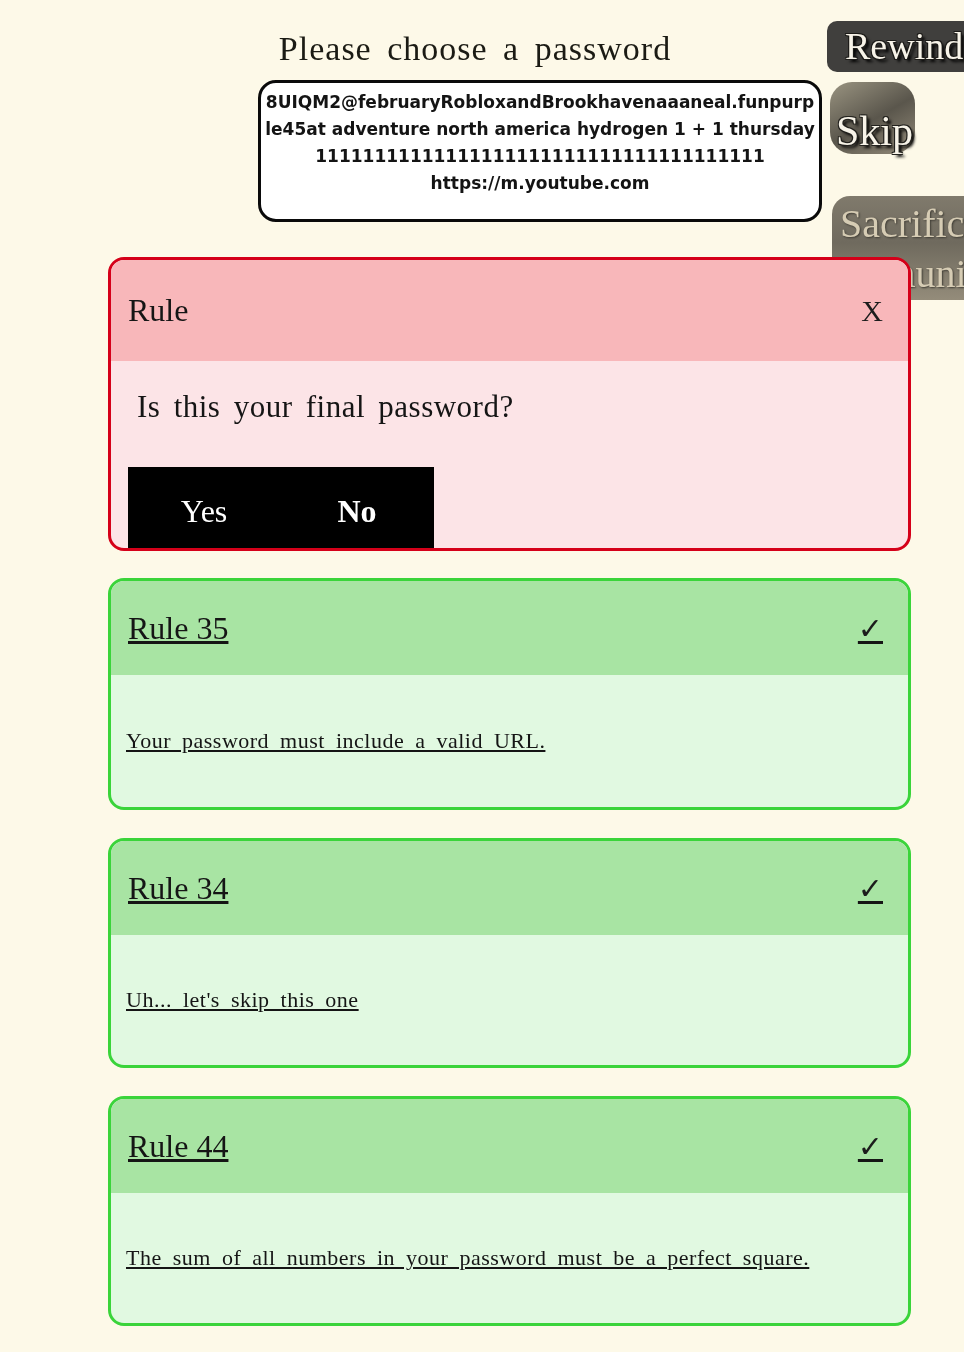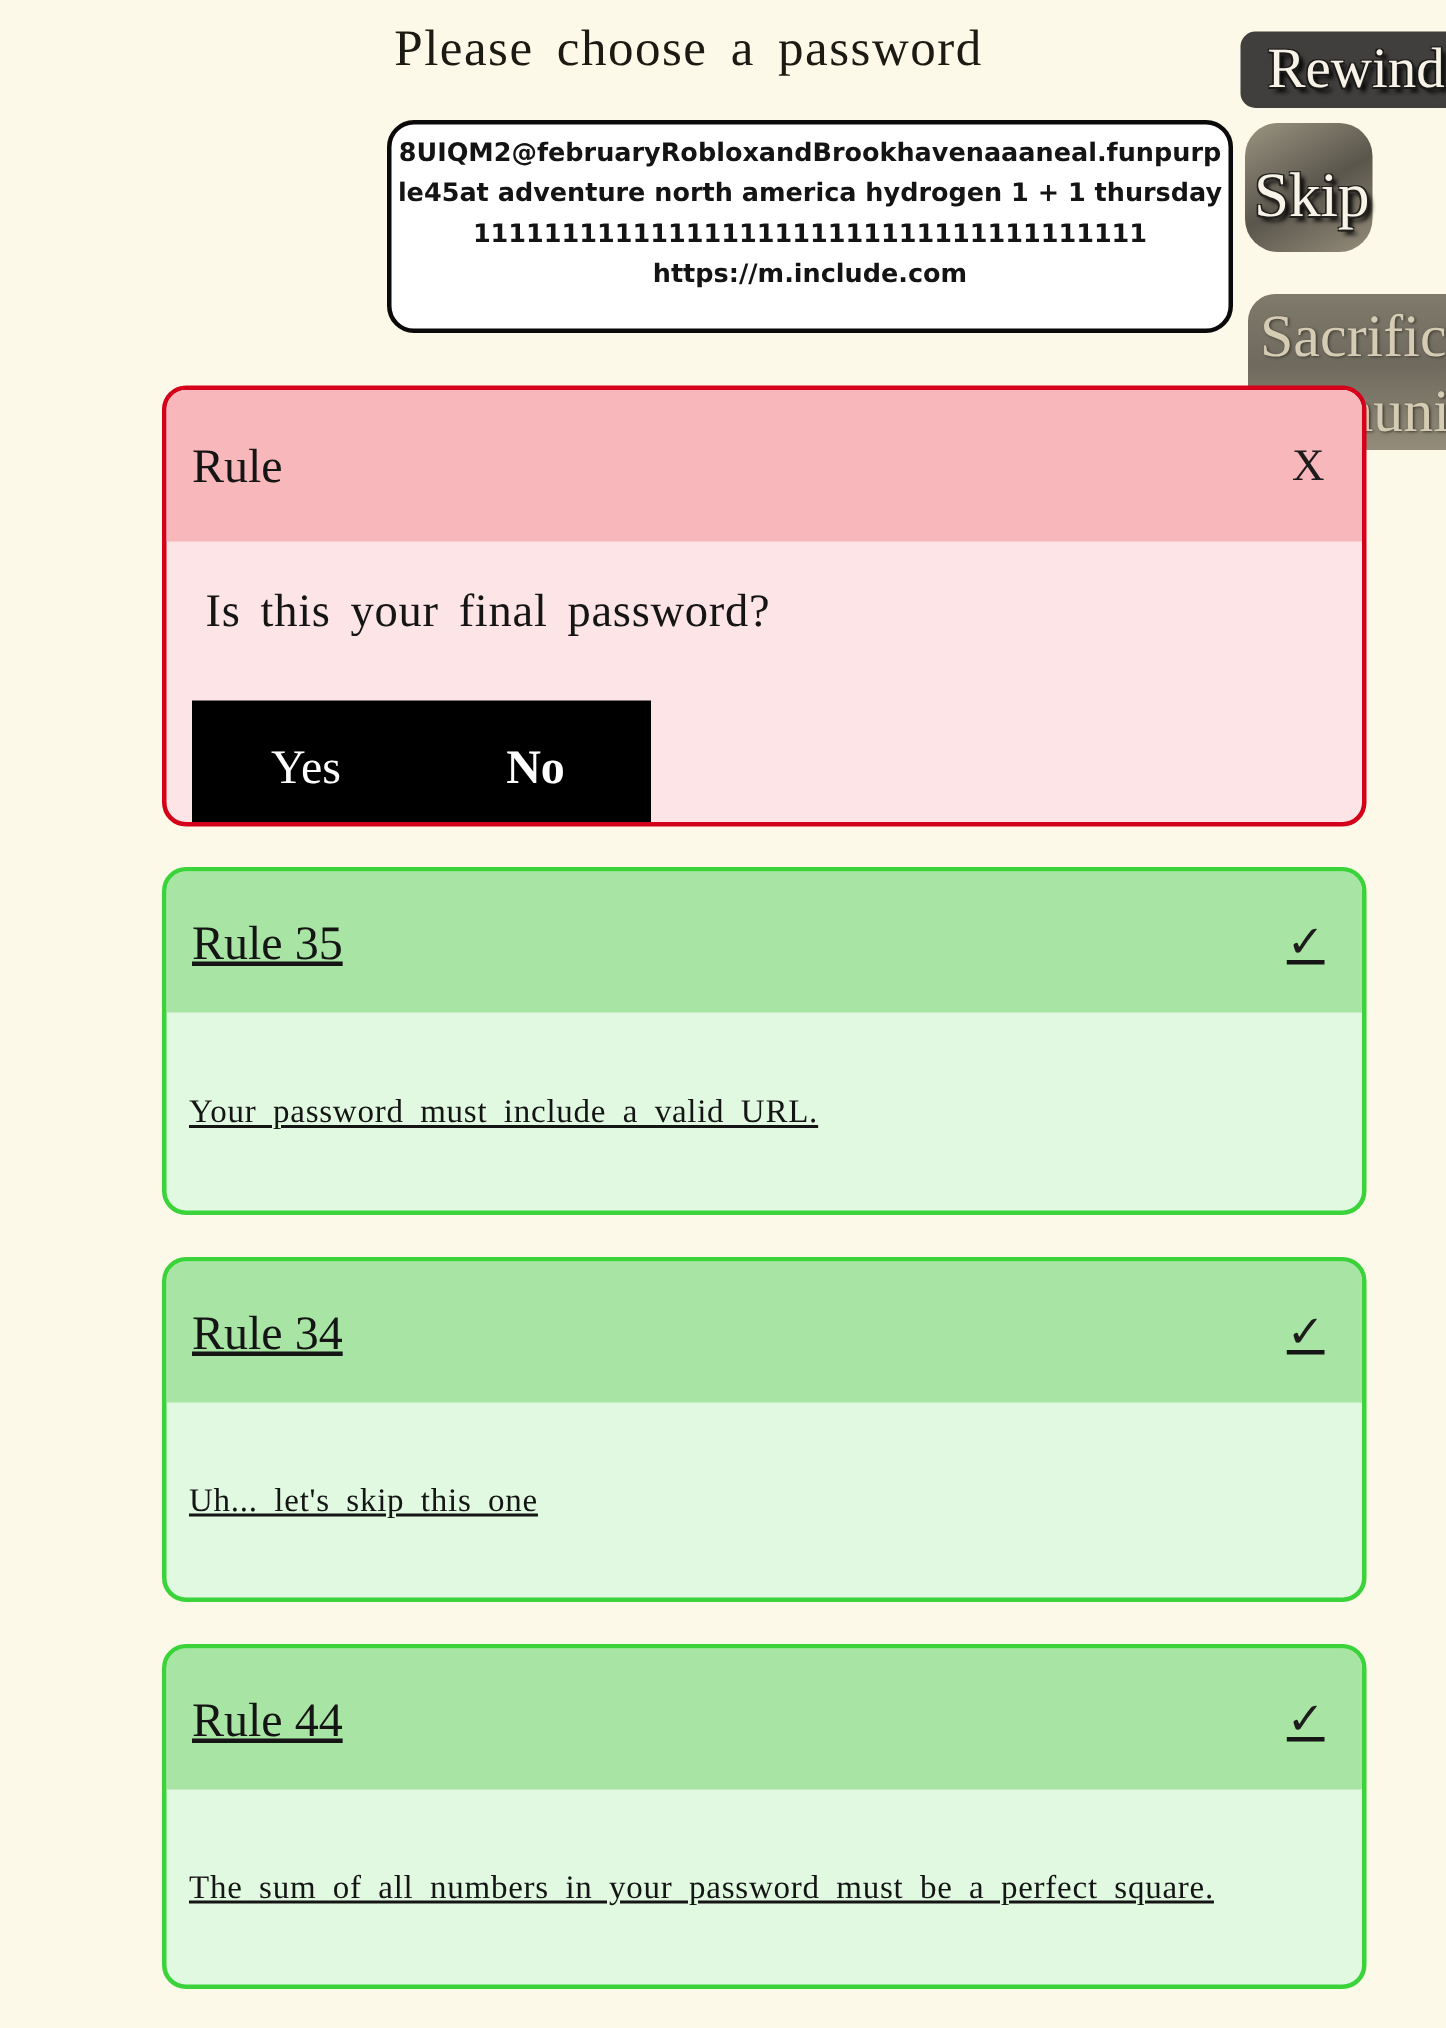--- a/index.html
+++ b/index.html
@@ -7,21 +7,21 @@
     position:relative;
     width:964px;height:1352px;
     background:#fdf9e8;
     overflow:hidden;
     font-family:"Liberation Serif", serif;
     color:#151515;
   }
   
   .page-title{
     position:absolute;left:0;top:14px;width:918px;
-    margin:0;text-align:center;
+    margin:16px;text-align:center;
     font-size:34px;font-weight:normal;
     letter-spacing:1px;word-spacing:6px;
     color:#1b1b14;
   }
   
   .password-box{
     position:absolute;left:258px;top:80px;width:564px;height:142px;
     box-sizing:border-box;
     background:#ffffff;
     border:3px solid #0a0a0a;border-radius:18px;
@@ -44,21 +44,21 @@
   }
   .rewind{
     left:827px;top:21px;width:230px;height:51px;
     background:#403f3d;border-radius:10px;
     font-size:38px;line-height:51px;
     padding:0 0 0 18px;
     color:#f7f3e8;
     text-shadow:1px 1px 0 #1c1b18,-1px -1px 0 #1c1b18,1px -1px 0 #1c1b18,-1px 1px 0 #1c1b18,3px 3px 3px #000;
   }
   .skip{
-    left:830px;top:82px;width:85px;height:86px;
+    left:830px;top:82px;width:85px;height:72px;
     background:linear-gradient(150deg,#9a9481 0%,#5a564c 52%,#958d7b 100%);
     border-radius:22px;
     font-size:42px;line-height:98px;
     padding:0 0 0 6px;
     color:#f7f3e8;
     text-shadow:1px 1px 0 #23221e,-1px -1px 0 #23221e,1px -1px 0 #23221e,-1px 1px 0 #23221e,3px 3px 3px #000;
   }
   .sacrifice{
     left:832px;top:196px;width:230px;height:104px;
     background:linear-gradient(180deg,#807a6c 0%,#6f6a5e 45%,#948c7a 100%);
@@ -133,21 +133,21 @@
 <body>
 
 <div class="stage">
 
   <h1 class="page-title">Please choose a password</h1>
 
   <div class="password-box" role="textbox">
     <div class="pw-line">8UIQM2@februaryRobloxandBrookhavenaaaneal.funpurp</div>
     <div class="pw-line">le45at adventure north america hydrogen 1 + 1 thursday</div>
     <div class="pw-line">11111111111111111111111111111111111111</div>
-    <div class="pw-line">https://m.include.com</div>
+    <div class="pw-line">https://m.youtube.com</div>
   </div>
 
   <button class="side-btn rewind">Rewind</button>
   <button class="side-btn skip">Skip</button>
   <button class="side-btn sacrifice">Sacrifice Immunity</button>
 
   <section class="card dialog">
     <div class="card-header">
       <span class="card-label">Rule</span>
       <span class="card-status close-x">X</span>

